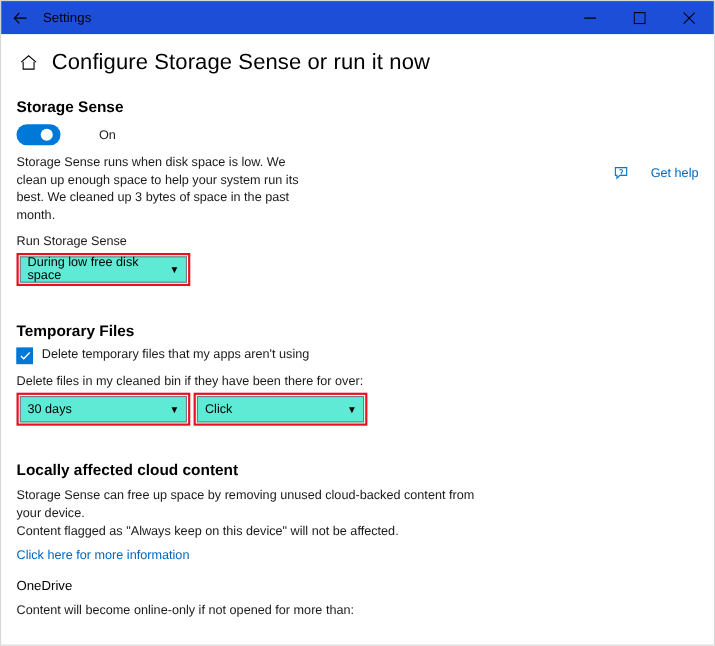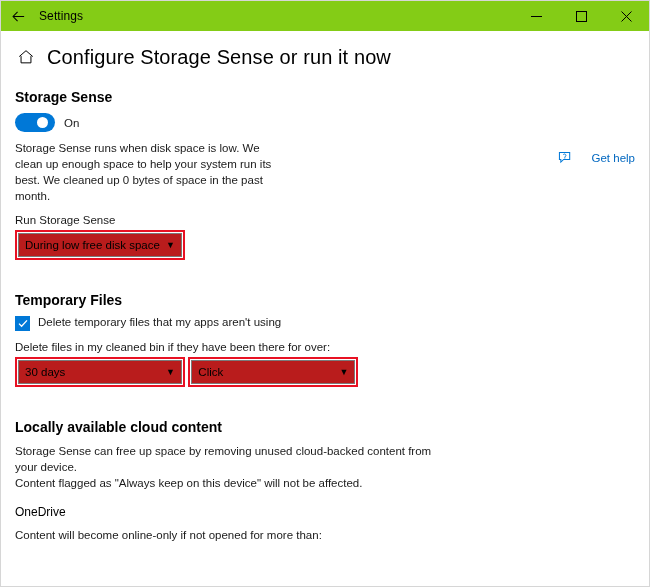--- a/index.html
+++ b/index.html
@@ -22,21 +22,21 @@
     background: #ffffff;
     box-sizing: border-box;
     border: 1px solid #d6d6d6;
     overflow: hidden;
   }
   
   .titlebar {
     height: 30px;
     display: flex;
     align-items: center;
-    background: #84cc16;
+    background: #1d4ed8;
     position: relative;
   }
   .tb-back {
     width: 34px;
     height: 30px;
     display: flex;
     align-items: center;
     justify-content: center;
     color: #000000;
   }
@@ -100,20 +100,21 @@
   .label {
     font-size: 11.5px;
     color: #1a1a1a;
     margin-top: 10px;
   }
   
   .toggle-row {
     display: flex;
     align-items: center;
     margin-bottom: 8px;
+    gap: 26px;
   }
   .toggle {
     width: 40px;
     height: 19px;
     border-radius: 10px;
     background: #0078d7;
     position: relative;
     margin-right: 9px;
   }
   .toggle .knob {
@@ -130,24 +131,24 @@
     color: #1a1a1a;
   }
   
   .combo-wrap {
     border: 2px solid #e81123;
     display: inline-block;
     padding: 1px;
     margin-top: 4px;
   }
   .combo {
-    width: 164px;
+    width: 152px;
     height: 24px;
     border: 1px solid #7a7a7a;
-    background: #b91c1c;
+    background: #5eead4;
     display: flex;
     align-items: center;
     box-sizing: border-box;
     padding: 0 6px;
     font-size: 11.5px;
     color: #000;
     justify-content: space-between;
   }
   .combo .chev {
     color: #000;
@@ -267,21 +268,21 @@
     
     <div class="section-title">Storage Sense</div>
 
     <div class="toggle-row">
       <div class="toggle">
         <div class="knob"></div>
       </div>
       <div class="toggle-label">On</div>
     </div>
 
-    <div class="body-text">Storage Sense runs when disk space is low. We clean up enough space to help your system run its best. We cleaned up 0 bytes of space in the past month.</div>
+    <div class="body-text">Storage Sense runs when disk space is low. We clean up enough space to help your system run its best. We cleaned up 3 bytes of space in the past month.</div>
 
     <div class="label">Run Storage Sense</div>
     <div class="combo-wrap">
       <div class="combo">
         <span>During low free disk space</span>
         <span class="chev">▼</span>
       </div>
     </div>
 
     
@@ -305,23 +306,24 @@
     </div>
 
     <div class="combo-wrap">
       <div class="combo">
         <span>Click</span>
         <span class="chev">▼</span>
       </div>
     </div>
 
     
-    <div class="section-title spaced-top">Locally available cloud content</div>
+    <div class="section-title spaced-top">Locally affected cloud content</div>
     <div class="body-text wide">Storage Sense can free up space by removing unused cloud-backed content from your device.</div>
     <div class="body-text wide">Content flagged as "Always keep on this device" will not be affected.</div>
+    <a class="link" href="#">Click here for more information</a>
 
     <div class="sub-title">OneDrive</div>
     <div class="label">Content will become online-only if not opened for more than:</div>
     
 
     
 
     
     
     

